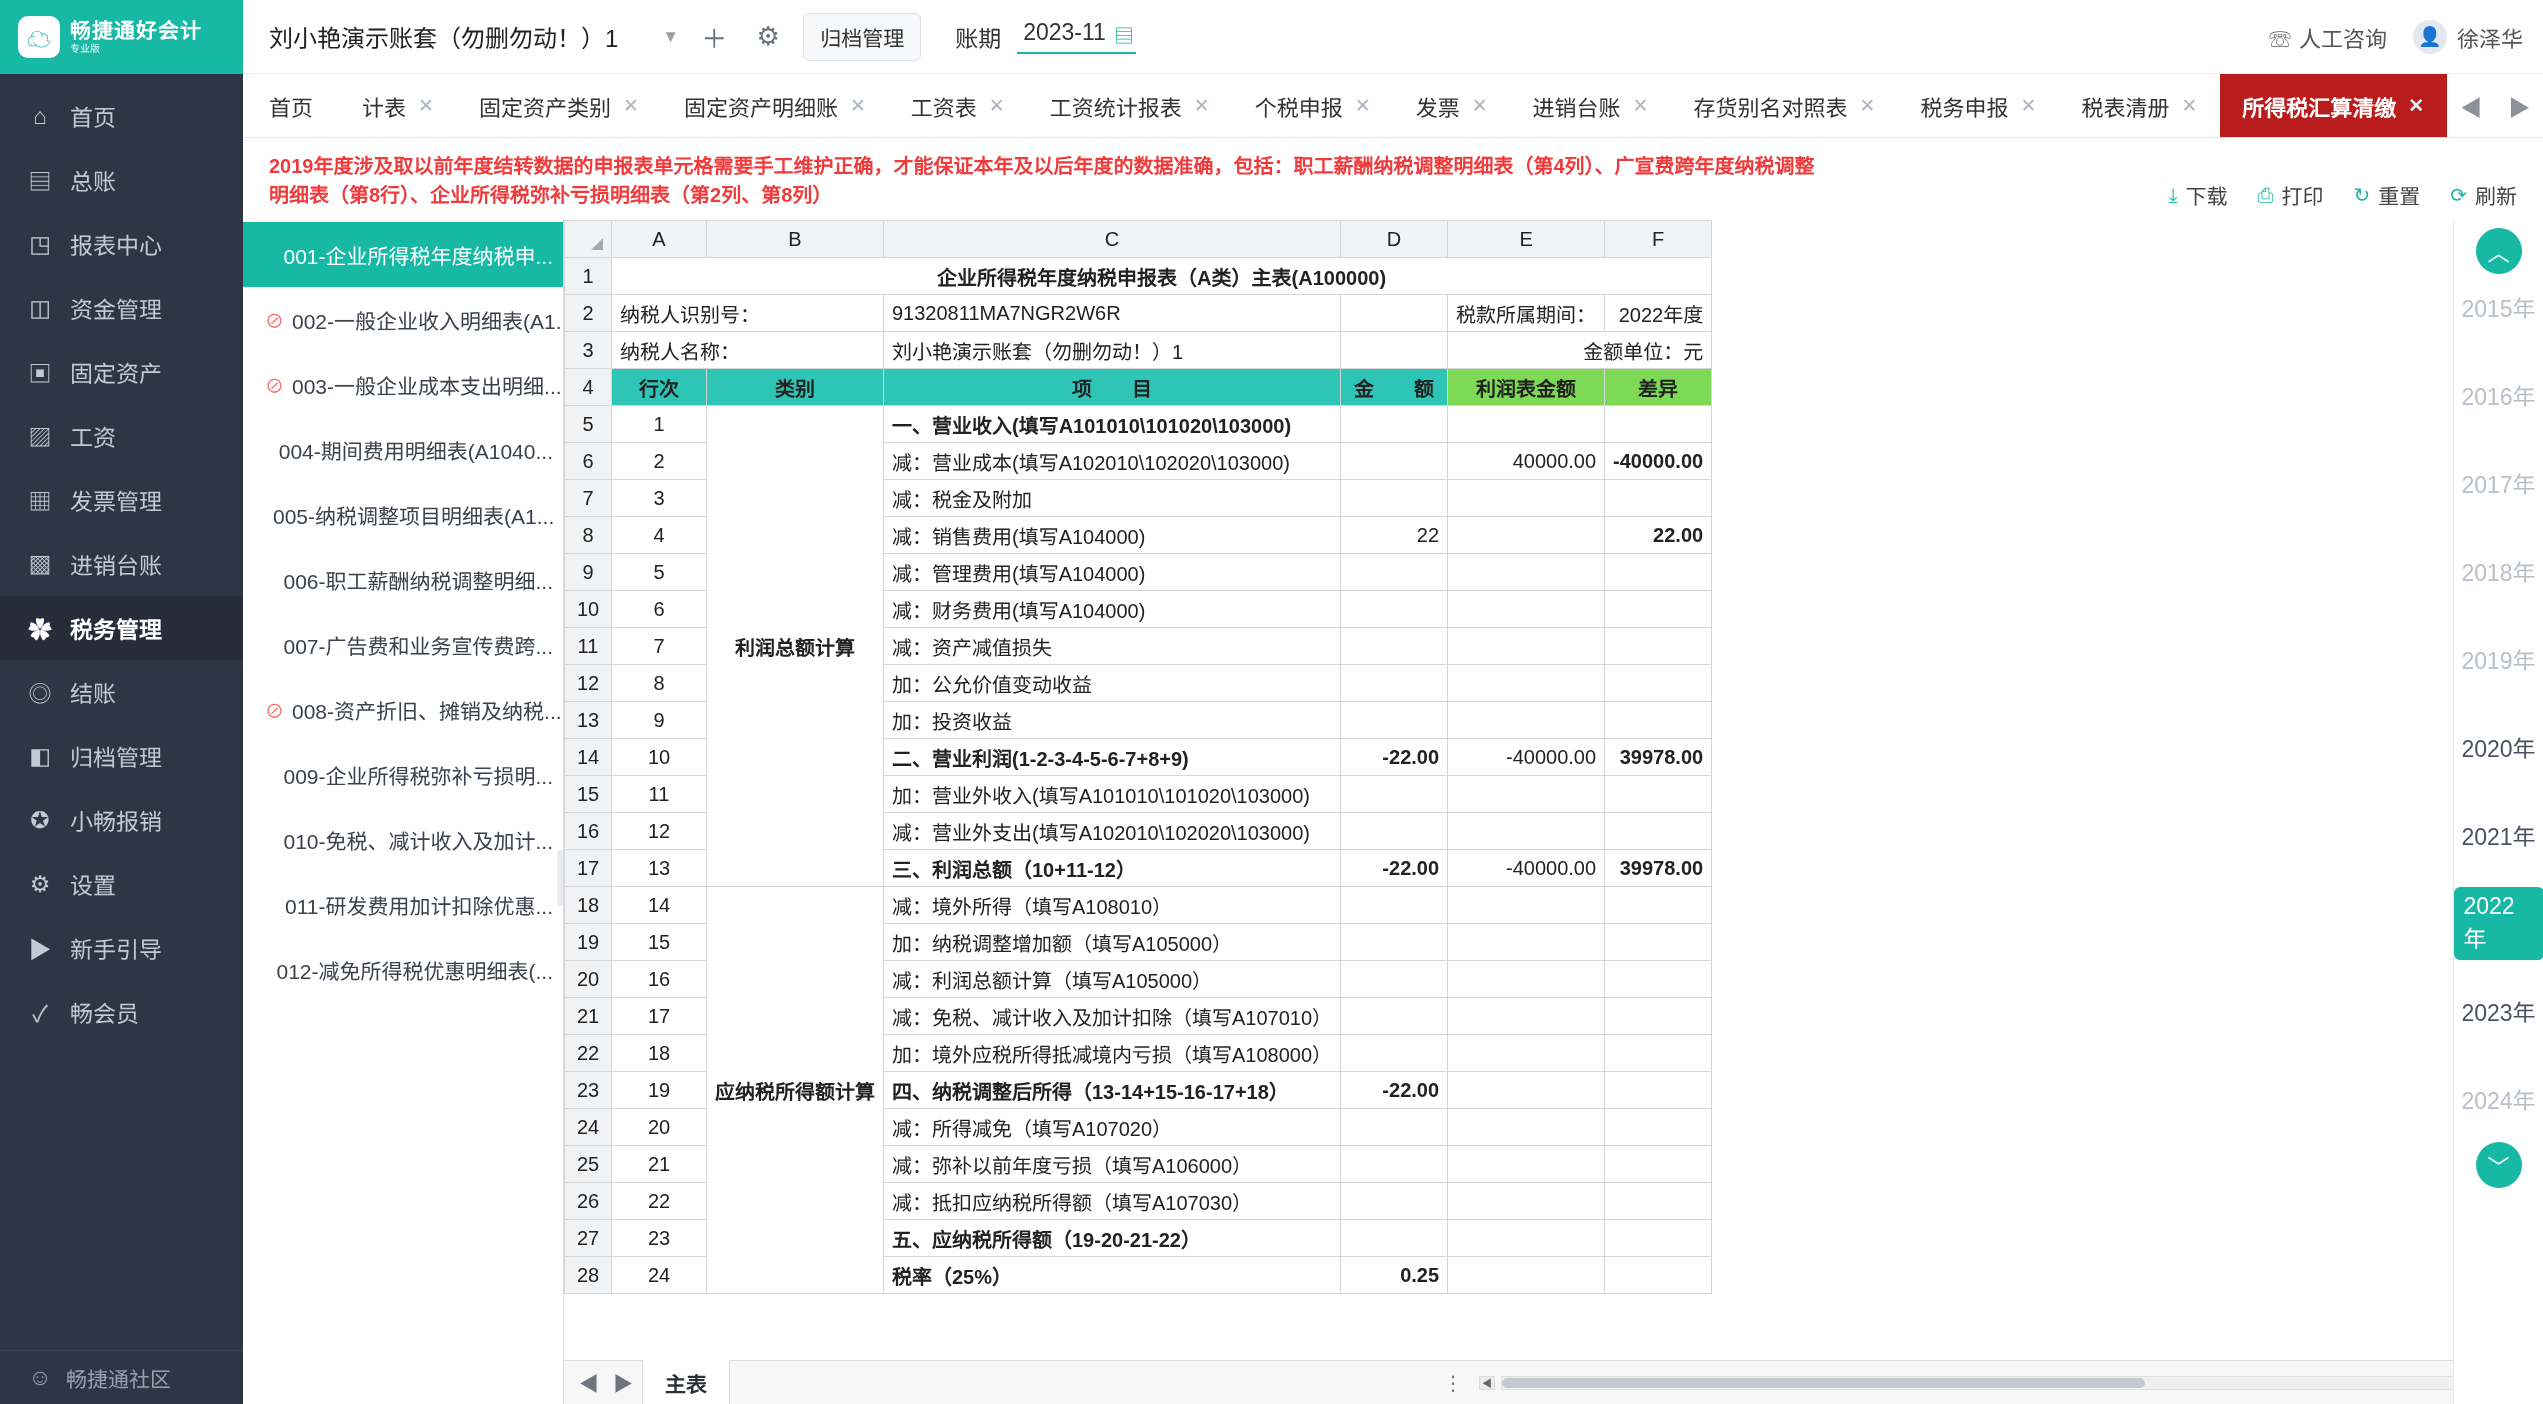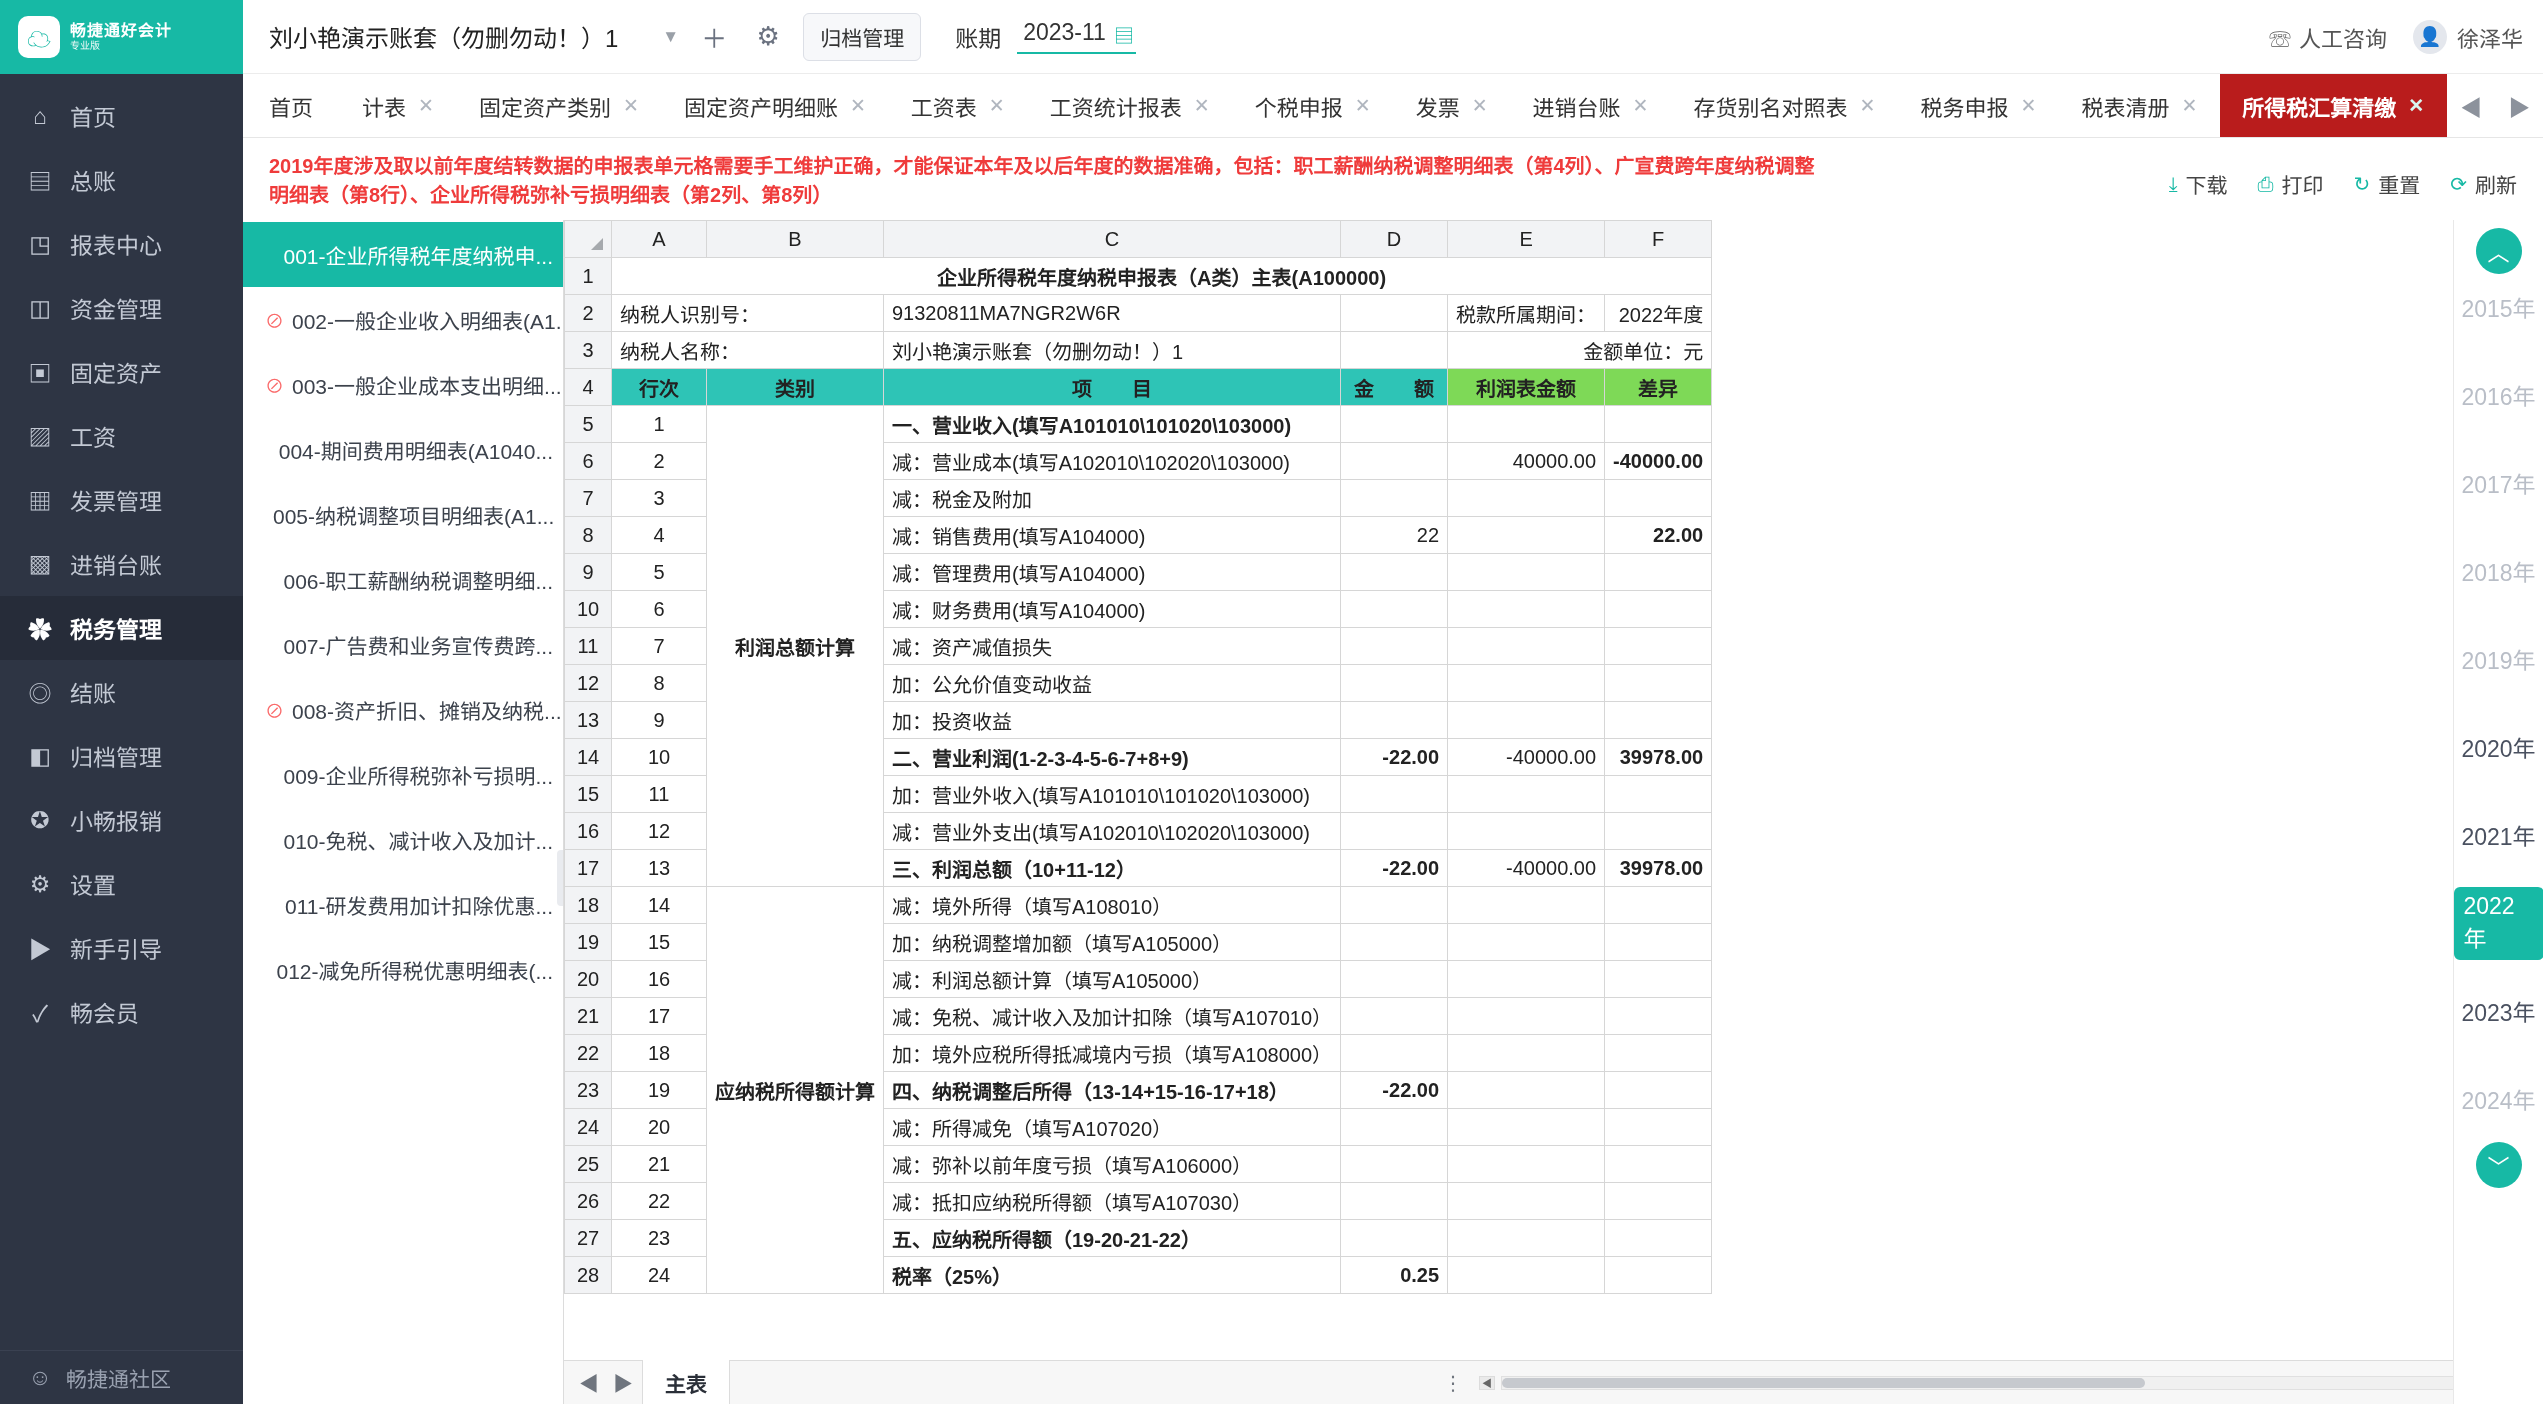--- a/index.html
+++ b/index.html
@@ -20,21 +20,21 @@
   .brand {
     height: 74px; background: #17b9a5; display: flex; align-items: center;
     padding-left: 18px; gap: 10px; color: #fff;
   }
   .brand-logo {
     width: 42px; height: 42px; border-radius: 10px; background: #fff;
     display: flex; align-items: center; justify-content: center;
     color: #17b9a5; font-size: 24px;
   }
   .brand-text { line-height: 1.15; }
-  .brand-title { font-size: 16px; font-weight: bold; letter-spacing: 1px; }
+  .brand-title { font-size: 21px; font-weight: bold; letter-spacing: 1px; }
   .brand-sub { font-size: 10px; opacity: .95; }
 
   .nav { padding-top: 10px; }
   .nav-item {
     display: flex; align-items: center; gap: 16px;
     height: 64px; padding-left: 26px; font-size: 23px; color: #c3c9d4;
     cursor: pointer;
   }
   .nav-item.active { background: #262c39; color: #fff; font-weight: bold; }
   .nav-ico { width: 28px; height: 28px; display: inline-flex; align-items: center; justify-content: center; font-size: 23px; }
@@ -93,21 +93,21 @@
   .tabbar-ctl {
     display: flex; align-items: center; gap: 0; margin-left: auto; padding-right: 6px;
   }
   .tabbar-ctl span {
     width: 48px; height: 64px; display: flex; align-items: center; justify-content: center;
     font-size: 22px; color: #8c929c; cursor: pointer;
   }
 
   
   .notice {
-    display: flex; align-items: center; padding: 14px 26px 10px 26px; 
+    display: flex; align-items: flex-end; padding: 14px 26px 10px 26px; 
   }
   .notice-text {
     color: #ef3b3b; font-size: 20px; line-height: 1.45; font-weight: bold; max-width: 1560px;
   }
   .notice-actions { margin-left: auto; display: flex; align-items: center; gap: 30px; padding-top: 6px; }
   .act { display: flex; align-items: center; gap: 8px; font-size: 21px; color: #444; cursor: pointer; }
   .act .i { color: #17b9a5; font-size: 20px; }
 
   
   .content { flex: 1; display: flex; min-height: 0; position: relative; }

